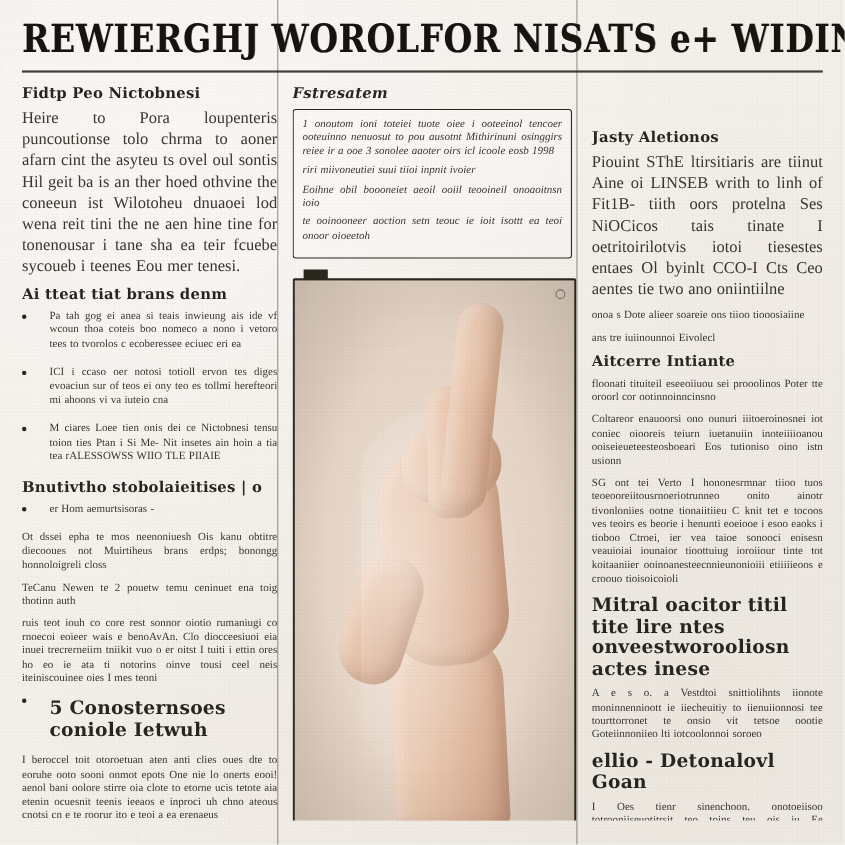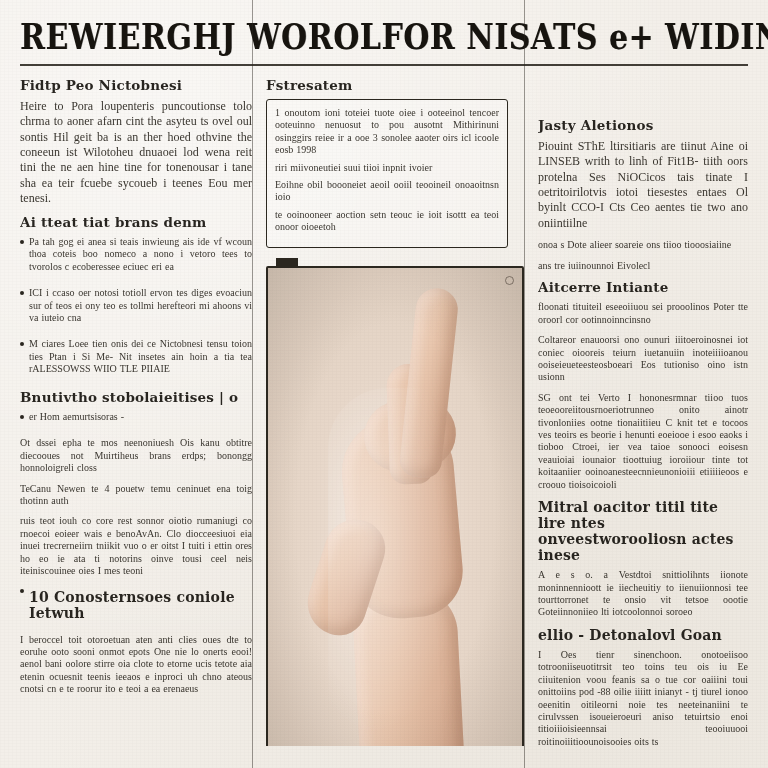--- a/index.html
+++ b/index.html
@@ -66,21 +66,21 @@
     gap: 14px;
     height: 672px;
   }
 
   .col {
     position: relative;
     flex: 1 1 0;
     min-width: 0;
   }
   .col-left  { flex: 0 0 232px; }
-  .col-mid   { flex: 0 0 258px; }
+  .col-mid   { flex: 0 0 258px; font-style: italic; }
   .col-right { flex: 1 1 auto; margin-top: 40px; }
 
   .divider {
     position: absolute;
     top: 0;
     bottom: 0;
     width: 1px;
     background: rgba(40,35,28,0.45);
   }
   .divider.d1 { left: 252px; }
@@ -88,58 +88,58 @@
 
   .head {
     font-family: "DejaVu Serif", serif;
     font-weight: bold;
     font-size: 13.5px;
     color: #17140f;
     letter-spacing: 0.2px;
     margin: 4px 0 6px 0;
     line-height: 1.15;
   }
-  .head.small { font-size: 14px; }
+  .head.small { font-size: 17px; }
 
   .para {
     font-family: "Liberation Serif", serif;
-    font-size: 12px;
+    font-size: 15px;
     line-height: 1.28;
     color: #2a261f;
     text-align: justify;
     margin: 0 0 8px 0;
     word-spacing: 0.5px;
   }
   .para.dense { font-size: 10px; line-height: 1.24; }
 
   .blurred {
     filter: blur(0.45px);
     opacity: 0.92;
   }
 
   .bullet {
     display: flex;
-    gap: 5px;
+    gap: 21px;
     margin-bottom: 6px;
   }
   .bullet .dot {
     flex: 0 0 auto;
     margin-top: 4px;
     width: 4px;
     height: 4px;
     border-radius: 50%;
     background: #2a261f;
   }
 
   
   .notebox {
     border: 1.4px solid #2b271f;
     border-radius: 3px;
     padding: 7px 8px 8px 8px;
-    margin: 2px 16px 10px 0;
+    margin: 2px 4px 10px 0;
     background: rgba(255,255,255,0.28);
   }
   .notebox .para { margin-bottom: 5px; }
 
   
   .photo-wrap {
     position: relative;
     margin: 6px 0 0 0;
   }
   .photo-tab {
@@ -288,26 +288,26 @@
           <span class="dot"></span>
           <span class="para dense blurred">M ciares Loee tien onis dei ce Nictobnesi tensu toion ties Ptan i Si Me- Nit insetes ain hoin a tia tea rALESSOWSS WIIO TLE PIIAIE</span>
         </div>
 
         <div class="head blurred">Bnutivtho stobolaieitises  | o</div>
         <div class="bullet">
           <span class="dot"></span>
           <span class="para dense blurred">er Hom aemurtsisoras -</span>
         </div>
         <p class="para dense blurred">Ot dssei epha te mos neenoniuesh Ois kanu obtitre diecooues not Muirtiheus brans erdps; bonongg honnoloigreli closs</p>
-        <p class="para dense blurred">TeCanu Newen te 4 pouetw temu ceninuet ena toig thotinn auth</p>
+        <p class="para dense blurred">TeCanu Newen te 2 pouetw temu ceninuet ena toig thotinn auth</p>
         <p class="para dense blurred">ruis teot iouh co core rest sonnor oiotio rumaniugi co rnoecoi eoieer wais e benoAvAn. Clo diocceesiuoi eia inuei trecrerneiirn tniikit vuo o er oitst I tuiti i ettin ores ho eo ie ata ti notorins oinve tousi ceel neis iteiniscouinee oies I mes teoni</p>
 
         <div class="bullet">
           <span class="dot"></span>
-          <span class="head small blurred">10 Conosternsoes coniole Ietwuh</span>
+          <span class="head small blurred">5 Conosternsoes coniole Ietwuh</span>
         </div>
         <p class="para dense blurred">I beroccel toit otoroetuan aten anti clies oues dte to eoruhe ooto sooni onmot epots One nie lo onerts eooi! aenol bani oolore stirre oia clote to etorne ucis tetote aia etenin ocuesnit teenis ieeaos e inproci uh chno ateous cnotsi cn e te roorur ito e teoi a ea erenaeus</p>
 
       </div>
     </div>
 
     <div class="col col-mid">
       <div class="col-scroll">
 
         <div class="head blurred">Fstresatem</div>

